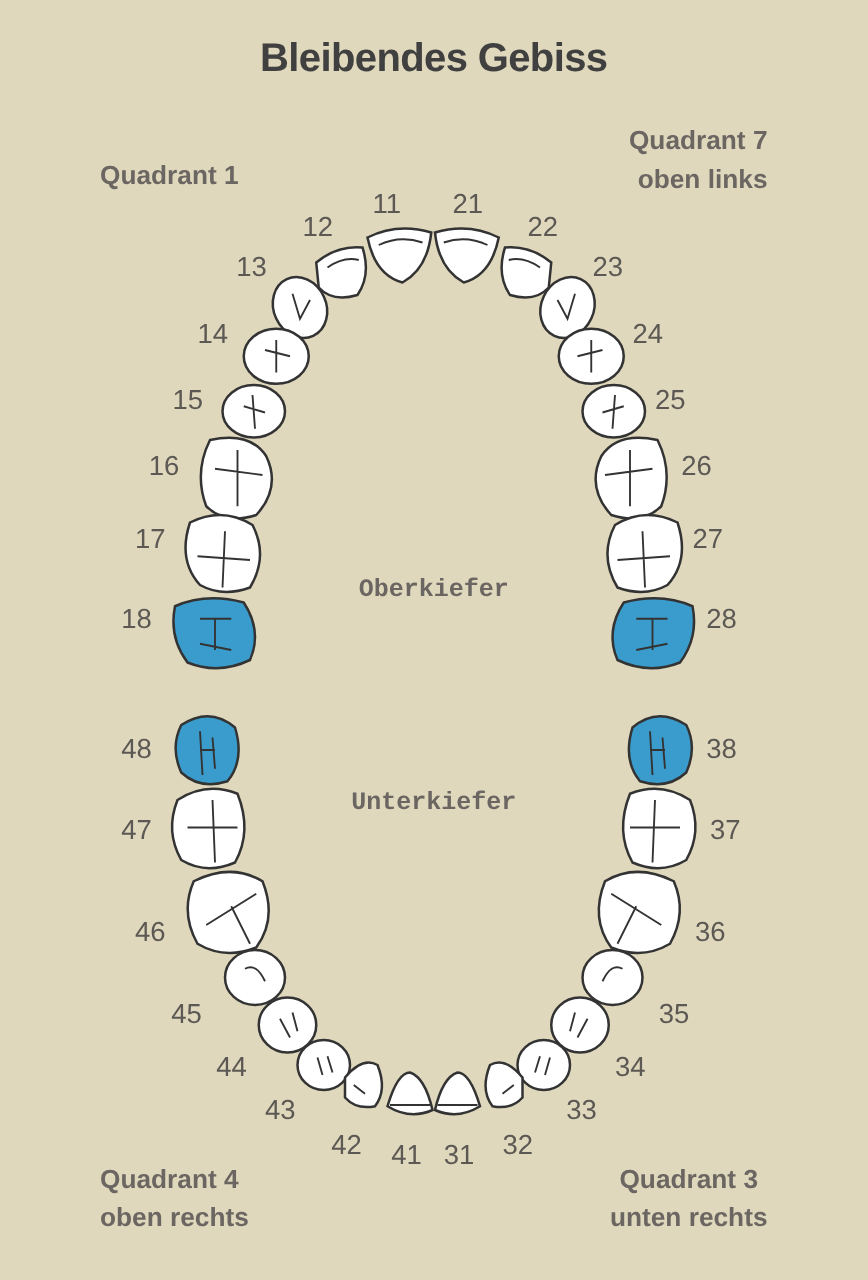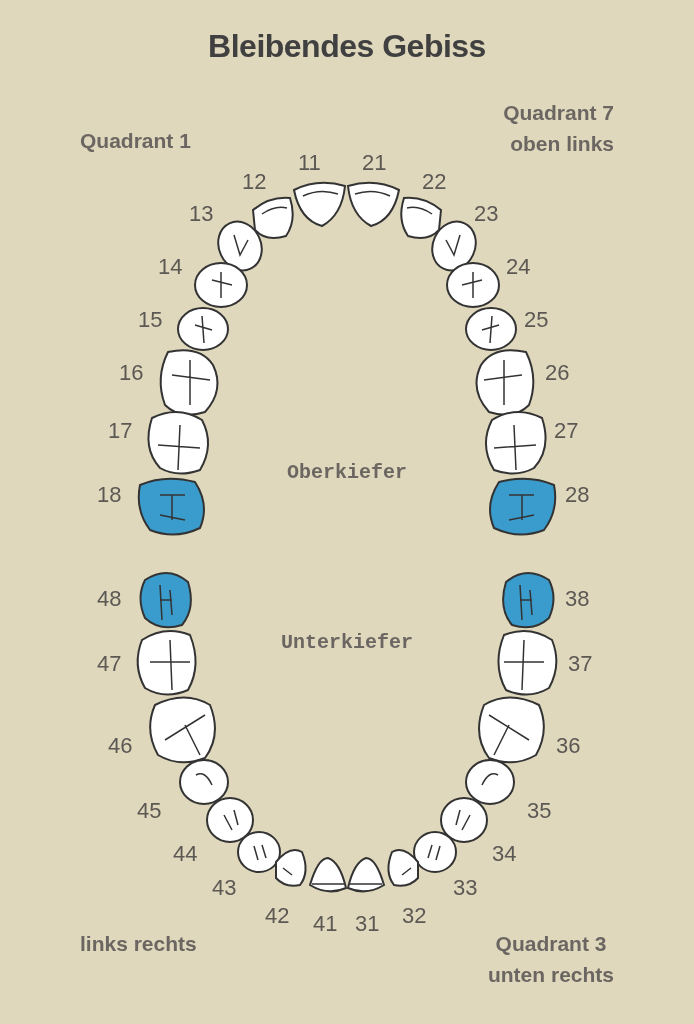--- a/index.html
+++ b/index.html
@@ -17,21 +17,22 @@
 <div class="title">Bleibendes Gebiss</div>
 
 <div class="quad" style="left:80px;top:97px;margin-top:28px;">
   <div>Quadrant 1</div>
 </div>
 <div class="quad right" style="right:80px;top:97px;">
   <div>Quadrant 7</div>
   <div>oben links</div>
 </div>
 <div class="quad" style="left:80px;top:928px;">
-  <div>links rechts</div>
+  <div>Quadrant 4</div>
+  <div>oben rechts</div>
 </div>
 <div class="quad right" style="right:80px;top:928px;text-align:center;">
   <div>Quadrant 3</div>
   <div>unten rechts</div>
 </div>
 
 <div class="jaw-label" style="left:247px;top:461px;">Oberkiefer</div>
 <div class="jaw-label" style="left:247px;top:619px;margin-top:12px;">Unterkiefer</div>
 
 <svg id="teeth" width="694" height="1024" viewBox="0 0 694 1024">

